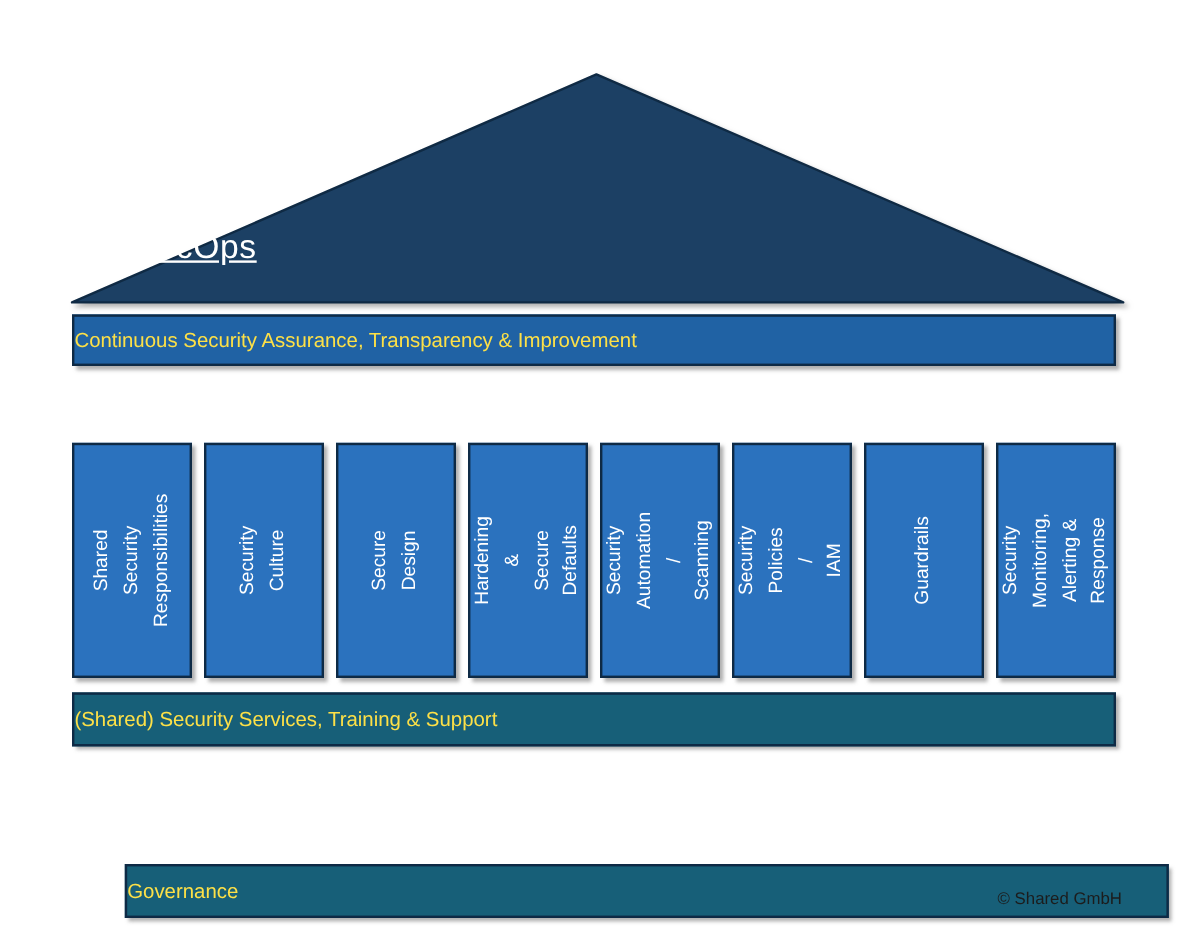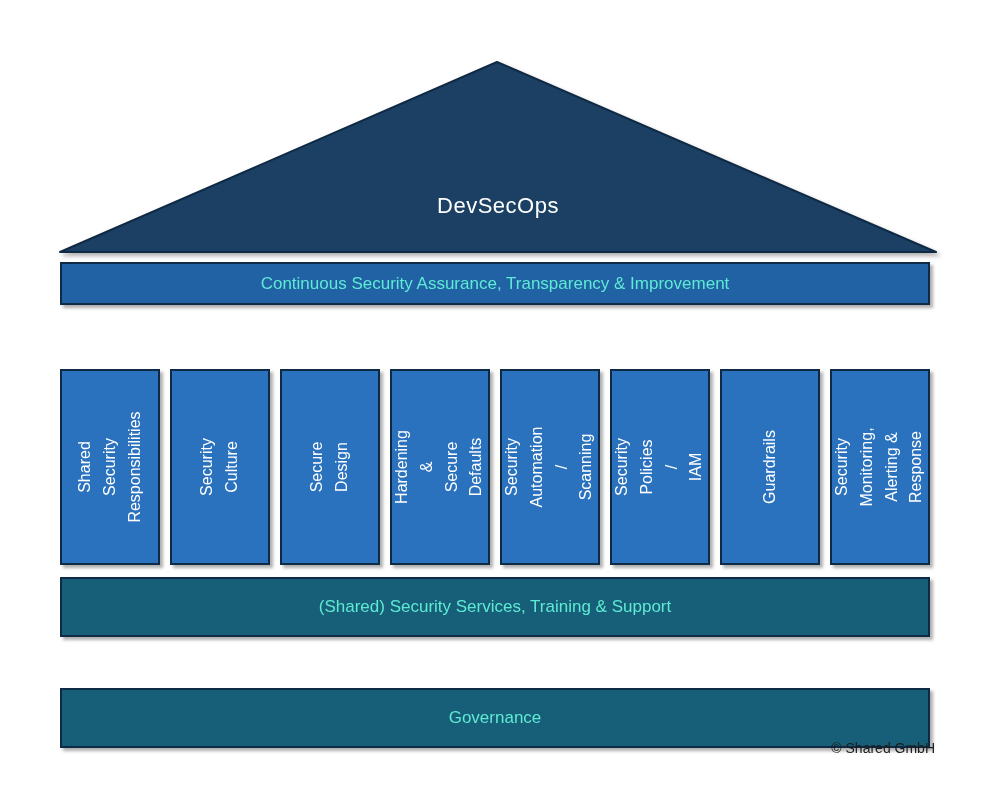--- a/index.html
+++ b/index.html
@@ -22,48 +22,49 @@
     top: 0;
     width: 999px;
     height: 262px;
     filter: drop-shadow(3px 3px 2px rgba(110,110,110,0.55));
   }
   .roof-title {
     position: absolute;
     left: 60px;
     top: 190px;
     width: 876px;
-    text-align: center;
-    font-size: 22px;
+    text-align: left;
+    font-size: 28px;
     line-height: 32px;
     color: #ffffff;
     letter-spacing: 0.5px;
+    text-decoration: underline;
   }
   
   .bar {
     position: absolute;
     left: 60px;
     width: 870px;
     box-sizing: border-box;
     border: 2px solid #0e2a45;
     box-shadow: 3px 3px 3px rgba(110,110,110,0.55);
     display: flex;
     align-items: center;
-    justify-content: center;
-    color: #5eead4;
+    justify-content: flex-start;
+    color: #fde047;
     font-size: 17px;
     white-space: nowrap;
   }
   .bar.top    { background: #2062a4; height: 43px; }
-  .bar.base   { background: #175f78; height: 60px; }
+  .bar.base   { background: #175f78; height: 45px; }
   .bar.b1 { top: 262px; }
   .bar.b2 { top: 315px; }
   .bar.s1 { top: 577px; }
   .bar.s2 { top: 632px; }
-  .bar.s3 { top: 688px; }
+  .bar.s3 { top: 720px; margin-left: 44px; }
   
   .pillars {
     position: absolute;
     left: 60px;
     top: 369px;
     width: 870px;
     height: 196px;
     display: flex;
     gap: 10px;
   }

